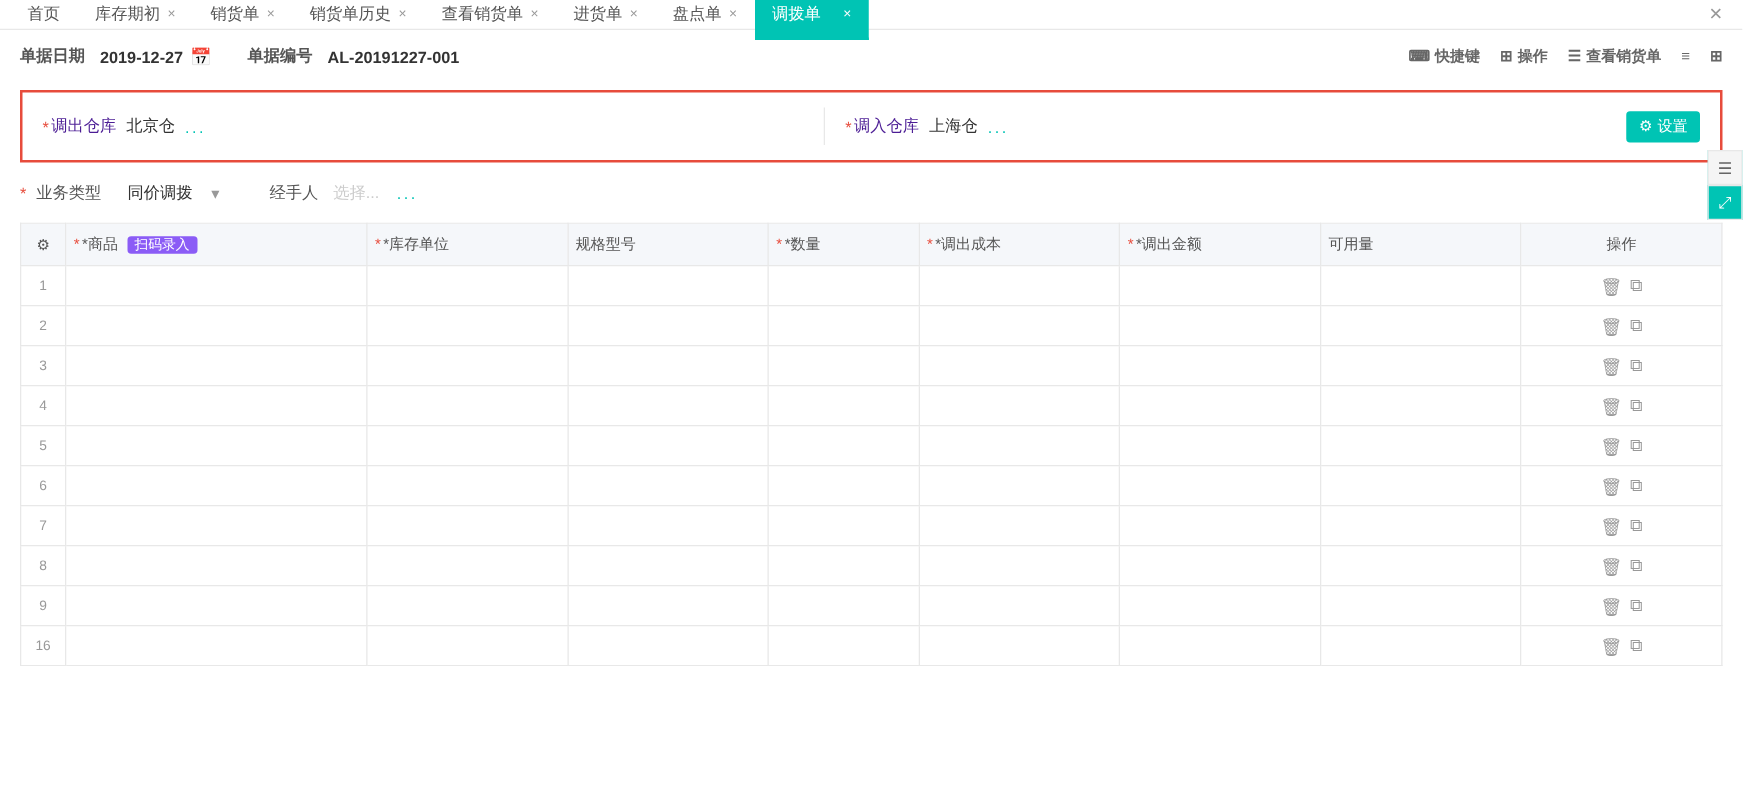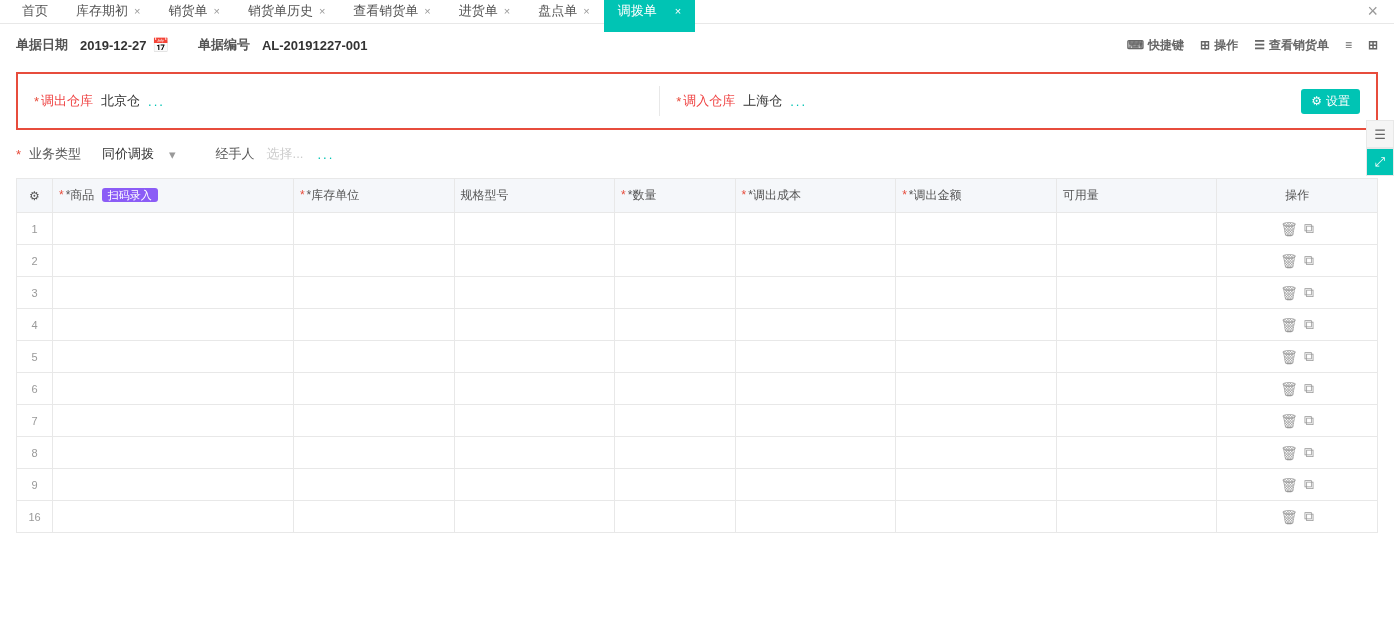--- a/index.html
+++ b/index.html
@@ -105,21 +105,21 @@
       display: flex;
       align-items: center;
       gap: 0;
     }
     .warehouse-field {
       display: flex;
       align-items: center;
       flex: 1;
     }
     .warehouse-label {
-      color: #ef4444;
+      color: #4c1d95;
       margin-right: 8px;
       white-space: nowrap;
     }
     .warehouse-value {
       color: #333;
       font-size: 13px;
     }
     .ellipsis-btn {
       color: #00c4b4;
       cursor: pointer;

